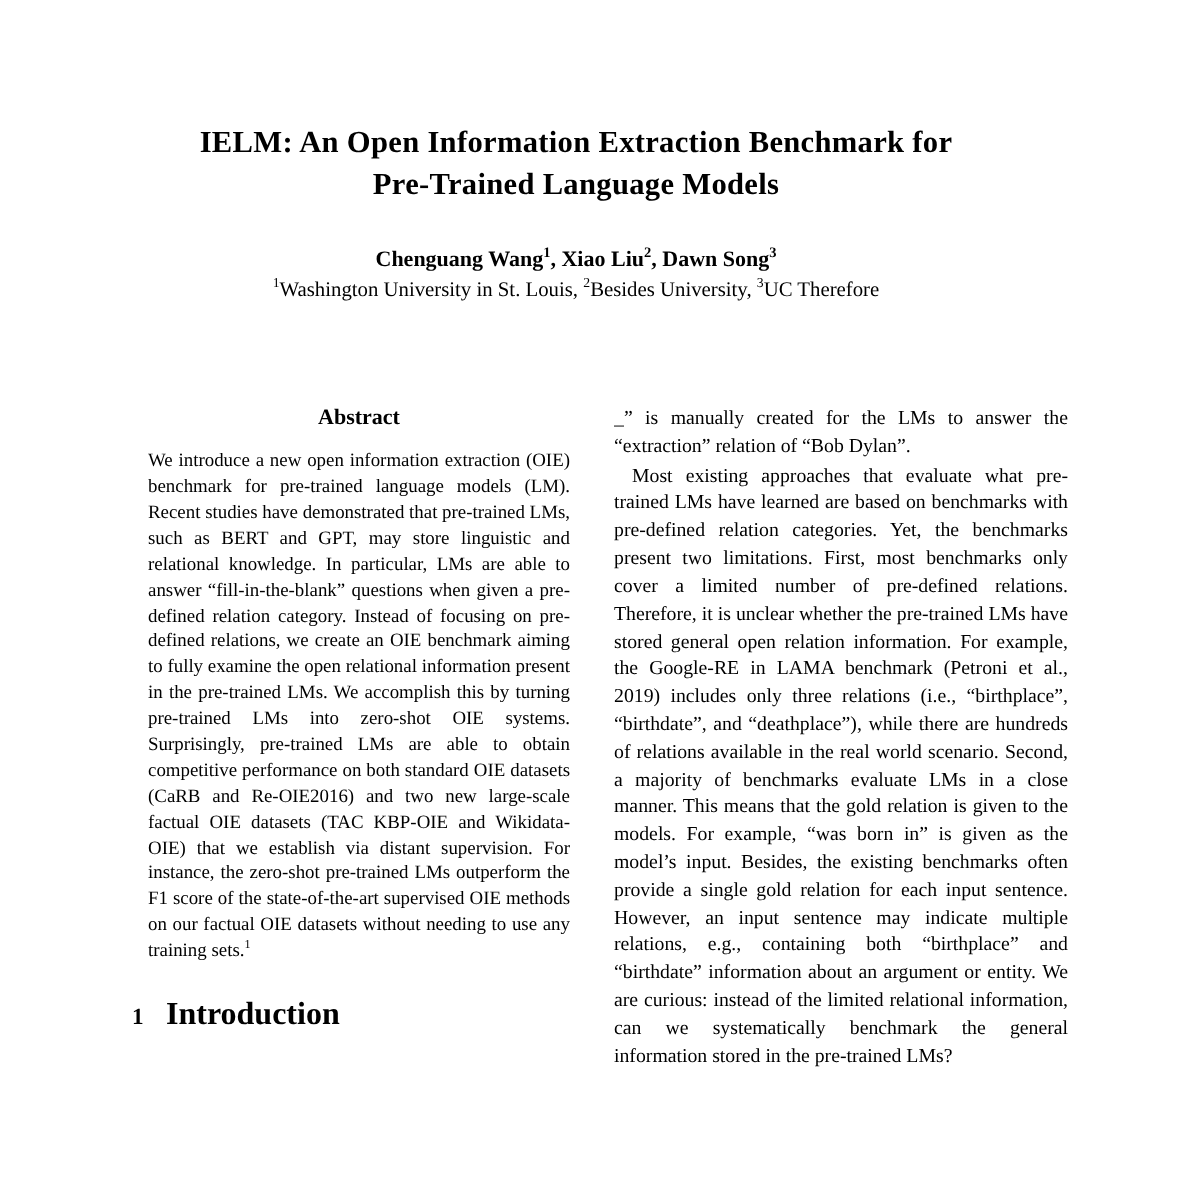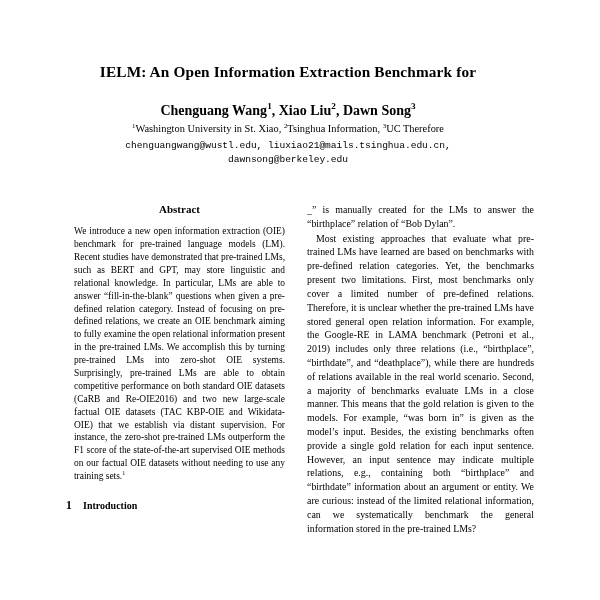--- a/index.html
+++ b/index.html
@@ -36,21 +36,21 @@
     font-weight: bold;
     line-height: 1.36;
     letter-spacing: 0.15px;
     margin: 0 48px;
     font-family: "Liberation Serif", "DejaVu Serif", serif;
   }
   .paper-title .tline { display: block; }
 
   .authors {
     margin-top: 19px;
-    font-size: 14px;
+    font-size: 11px;
     font-weight: bold;
     line-height: 1.3;
     font-family: "Liberation Serif", "DejaVu Serif", serif;
   }
   .affil {
     margin-top: 2px;
     font-size: 10.4px;
     line-height: 1.32;
     font-family: "Liberation Serif", "DejaVu Serif", serif;
   }
@@ -111,21 +111,21 @@
     margin-top: 16px;
     margin-bottom: 7px;
   }
   .sec-num {
     font-size: 11.6px;
     font-weight: bold;
     width: 17px;
     flex: none;
   }
   .sec-name {
-    font-size: 10px;
+    font-size: 16px;
     font-weight: bold;
     text-align: right;
   }
 
   .body-par {
     margin: 0;
     font-size: 9.9px;
     line-height: 1.395;
     text-align: justify;
     text-justify: inter-word;
@@ -146,48 +146,45 @@
   .clipbox { overflow: hidden; }
 </style>
 </head>
 <body>
 
 <div class="page">
 
   <div class="title-block">
     <h1 class="paper-title">
       <span class="tline">IELM: An Open Information Extraction Benchmark for</span>
+      <span class="tline">Pre-Trained Language Models</span>
     </h1>
 
     <div class="authors"><span>Chenguang Wang</span><sup class="mk">1</sup><span>, </span><span>Xiao Liu</span><sup class="mk">2</sup><span>, </span><span>Dawn Song</span><sup class="mk">3</sup></div>
 
-    <div class="affil"><sup class="mk">1</sup><span>Washington University in St. Xiao, </span><sup class="mk">2</sup><span>Tsinghua Information, </span><sup class="mk">3</sup><span>UC Therefore</span></div>
+    <div class="affil"><sup class="mk">1</sup><span>Washington University in St. Louis, </span><sup class="mk">2</sup><span>Besides University, </span><sup class="mk">3</sup><span>UC Therefore</span></div>
 
-    <div class="emails">
-      <span class="eline">chenguangwang@wustl.edu, liuxiao21@mails.tsinghua.edu.cn,</span>
-      <span class="eline">dawnsong@berkeley.edu</span>
-    </div>
   </div>
 
   <div class="columns">
 
     <div class="col clipbox">
 
       <div class="section-title-center">Abstract</div>
 
       <div class="abstract-body">
         <p><span>We introduce a new open information extraction (OIE) benchmark for pre-trained language models (LM). Recent studies have demonstrated that pre-trained LMs, such as BERT and GPT, may store linguistic and relational knowledge. In particular, LMs are able to answer “fill-in-the-blank” questions when given a pre-defined relation category. Instead of focusing on pre-defined relations, we create an OIE benchmark aiming to fully examine the open relational information present in the pre-trained LMs. We accomplish this by turning pre-trained LMs into zero-shot OIE systems. Surprisingly, pre-trained LMs are able to obtain competitive performance on both standard OIE datasets (CaRB and Re-OIE2016) and two new large-scale factual OIE datasets (TAC KBP-OIE and Wikidata-OIE) that we establish via distant supervision. For instance, the zero-shot pre-trained LMs outperform the F1 score of the state-of-the-art supervised OIE methods on our factual OIE datasets without needing to use any training sets.</span><sup class="fn">1</sup></p>
       </div>
 
       <div class="sec-head">
         <span class="sec-num">1</span>
         <span class="sec-name">Introduction</span>
       </div>
 
     </div>
 
     <div class="col clipbox">
-      <p class="body-par noindent">_” is manually created for the LMs to answer the “birthplace” relation of “Bob Dylan”.</p>
+      <p class="body-par noindent">_” is manually created for the LMs to answer the “extraction” relation of “Bob Dylan”.</p>
       <p class="body-par indent">Most existing approaches that evaluate what pre-trained LMs have learned are based on benchmarks with pre-defined relation categories. Yet, the benchmarks present two limitations. First, most benchmarks only cover a limited number of pre-defined relations. Therefore, it is unclear whether the pre-trained LMs have stored general open relation information. For example, the Google-RE in LAMA benchmark (Petroni et al., 2019) includes only three relations (i.e., “birthplace”, “birthdate”, and “deathplace”), while there are hundreds of relations available in the real world scenario. Second, a majority of benchmarks evaluate LMs in a close manner. This means that the gold relation is given to the models. For example, “was born in” is given as the model’s input. Besides, the existing benchmarks often provide a single gold relation for each input sentence. However, an input sentence may indicate multiple relations, e.g., containing both “birthplace” and “birthdate” information about an argument or entity. We are curious: instead of the limited relational information, can we systematically benchmark the general information stored in the pre-trained LMs?</p>
     </div>
 
   </div>
 </div>
 
 </body></html>

